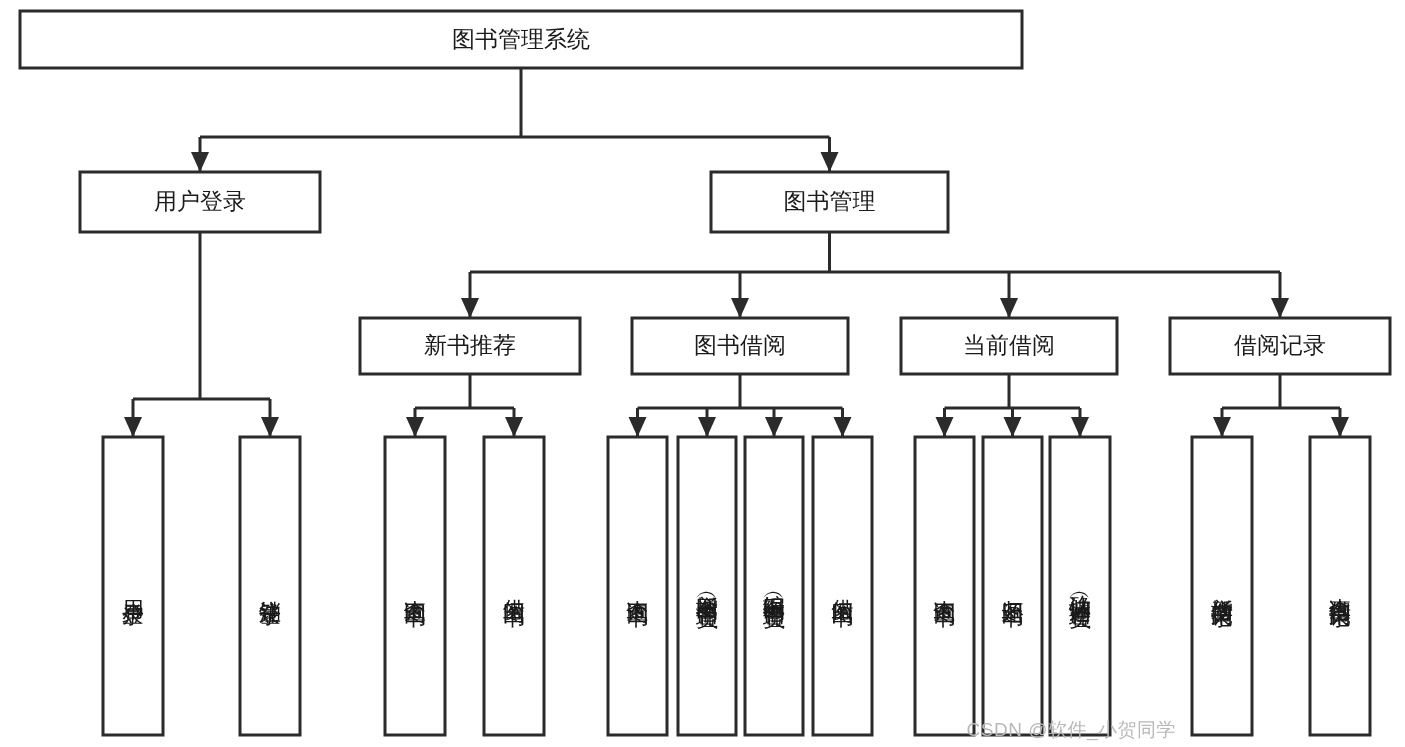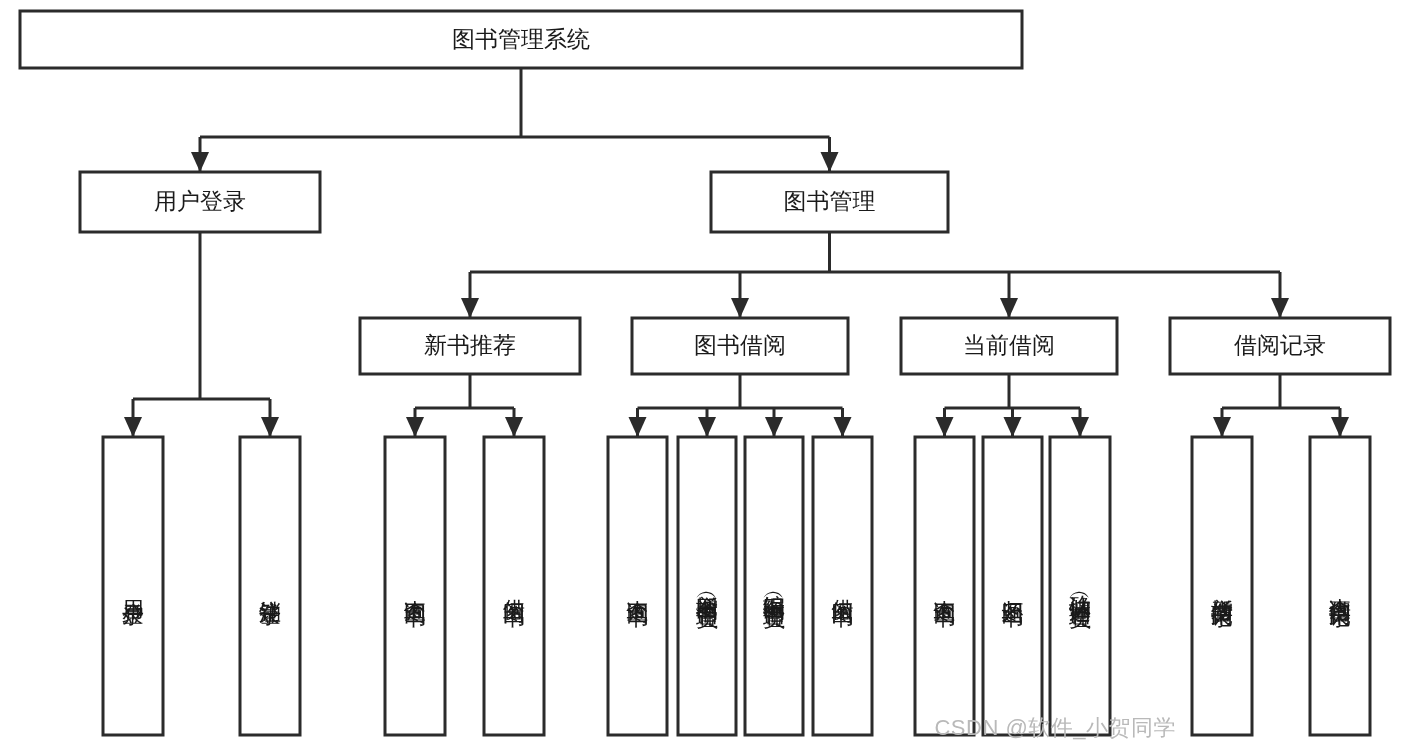--- a/index.html
+++ b/index.html
@@ -60,21 +60,21 @@
     color: #1a1a1a;
     white-space: nowrap;
     text-align: center;
     pointer-events: none;
   }
   .watermark {
     position: absolute;
     right: 8px;
     bottom: 4px;
     font-family: "Liberation Sans", "DejaVu Sans", sans-serif;
-    font-size: 22px;
+    font-size: 19px;
     color: #b9b9b9;
     letter-spacing: 0.5px;
     white-space: nowrap;
   }
 </style>
 </head>
 <body>
 
 <div id="diagram-root">
 

